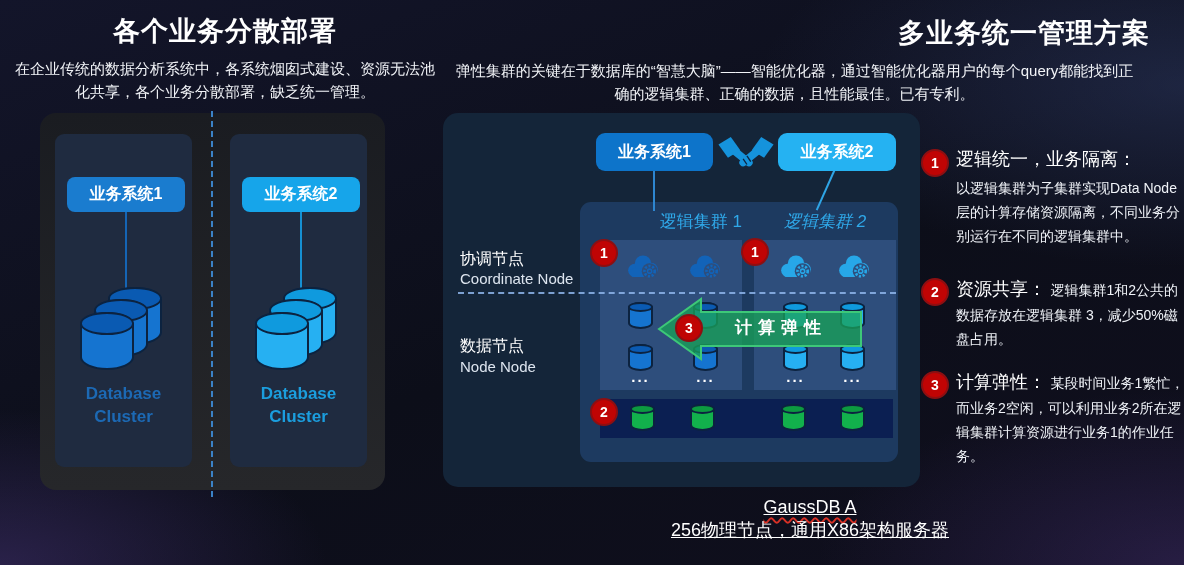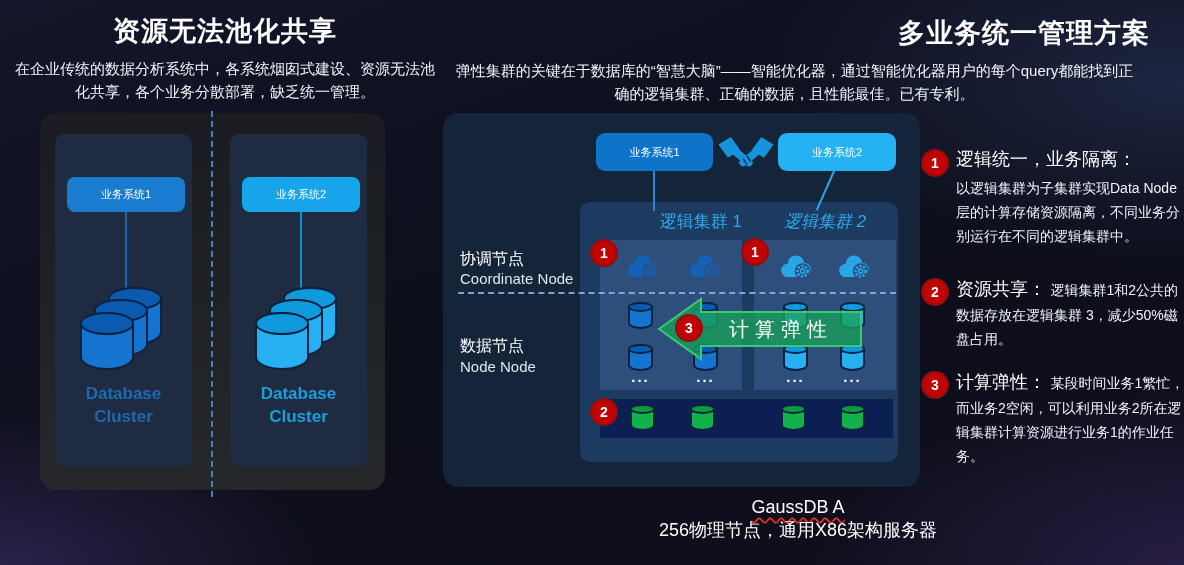--- a/index.html
+++ b/index.html
@@ -18,21 +18,21 @@
   
   .h1{font-size:27px;font-weight:bold;letter-spacing:1px;}
   .desc{font-size:15px;line-height:1.5;color:#f2f4f8;}
 
   
   .lpanel{left:40px;top:113px;width:345px;height:377px;border-radius:16px;
     background:linear-gradient(180deg,#1a1c21 0%,#26272a 100%);}
   .vdash{left:211px;top:111px;height:386px;width:0;border-left:2px dashed #3b82c6;}
   .lsub{top:134px;width:137px;height:333px;border-radius:9px;background:#1f2b40;}
   .sysbtn{height:35px;border-radius:8px;display:flex;align-items:center;justify-content:center;
-    font-size:11px;font-weight:normal;color:#fff;text-align:center;}
+    font-size:16px;font-weight:bold;color:#fff;text-align:center;}
   .vline{position:absolute;width:2px;}
   .dbtext{font-size:17px;line-height:1.35;font-weight:bold;}
 
   
   .cyl{position:absolute;box-sizing:border-box;border:2px solid #0c2340;border-radius:50%/22%;background:var(--body);}
   .cyl::before{content:"";position:absolute;left:-2px;top:-2px;right:-2px;height:42%;
     box-sizing:border-box;border:2px solid #0c2340;border-radius:50%;background:var(--top);}
   .c-dk{--body:#1574d0;--top:#0a5ab2;}
   .c-lt{--body:#26b0f2;--top:#0f9ade;}
   .c-gr{--body:#12b14c;--top:#0c9a40;}
@@ -47,38 +47,38 @@
   .hdash{left:458px;top:292px;width:438px;height:0;border-top:2px dashed rgba(142,182,236,.85);}
   .lcluster{font-size:17px;color:#2fa9ea;}
   .nodezh{font-size:16px;color:#ffffff;}
   .nodeen{font-size:15px;color:#dde5ef;}
   .dots{font-size:15px;font-weight:bold;color:#fff;letter-spacing:2px;}
   .strip{left:600px;top:399px;width:293px;height:39px;background:#0b1f52;}
   .badge{position:absolute;width:24px;height:24px;border-radius:50%;background:#c00404;
     border:2px solid #8d0f12;box-sizing:content-box;display:flex;align-items:center;justify-content:center;
     font-size:14px;font-weight:bold;color:#fff;z-index:30;}
   .cluster3{font-size:17px;color:#85c440;}
-  .arrowlbl{font-size:20px;font-weight:normal;color:#fff;letter-spacing:6px;z-index:22;}
+  .arrowlbl{font-size:17px;font-weight:bold;color:#fff;letter-spacing:6px;z-index:22;}
 
   
   .ann{width:234px;line-height:1.5;}
   .ann .hd{font-size:18px;color:#fff;}
   .ann .bd{font-size:14px;color:#f0f3f8;}
   .ann .hd.block{display:block;margin-bottom:3px;}
 
   .foot1{font-size:18px;text-decoration:underline wavy #d93025 1.5px;text-underline-offset:4px;}
   .foot2{font-size:18px;}
   .cap{font-size:19px;}
 </style>
 </head>
 <body>
 
 <div id="page">
 
-  <div class="abs ctr h1" style="left:20px;top:13px;width:410px;">资源无法池化共享</div>
+  <div class="abs ctr h1" style="left:20px;top:13px;width:410px;">各个业务分散部署</div>
   <div class="abs ctr desc" style="left:15px;top:58px;width:420px;">在企业传统的数据分析系统中，各系统烟囱式建设、资源无法池化共享，各个业务分散部署，缺乏统一管理。</div>
 
   <div class="abs lpanel"></div>
   <div class="abs vdash"></div>
 
   <div class="abs lsub" style="left:55px;"></div>
   <div class="vline" style="left:125px;top:210px;height:84px;background:#1565b5;"></div>
   <div class="abs sysbtn" style="left:67px;top:177px;width:118px;background:#1a7ccf;">业务系统1</div>
   <div class="stack" style="left:80px;top:287px;">
     <div class="cyl cyl-lg c-dk" style="left:28px;top:0;"></div>
@@ -224,18 +224,18 @@
   <div class="badge" style="left:921px;top:278px;">2</div>
   <div class="abs ann" style="left:956px;top:276px;">
     <span class="hd">资源共享：</span> <span class="bd">逻辑集群1和2公共的数据存放在逻辑集群 3，减少50%磁盘占用。</span>
   </div>
 
   <div class="badge" style="left:921px;top:371px;">3</div>
   <div class="abs ann" style="left:956px;top:369px;">
     <span class="hd">计算弹性：</span> <span class="bd">某段时间业务1繁忙，而业务2空闲，可以利用业务2所在逻辑集群计算资源进行业务1的作业任务。</span>
   </div>
 
-  <div class="abs ctr" style="left:548px;top:497px;width:500px;">
+  <div class="abs ctr" style="left:560px;top:497px;width:500px;text-decoration:underline;">
     <div class="foot1">GaussDB A</div>
     <div class="foot2">256物理节点，通用X86架构服务器</div>
   </div>
 
 </div>
 
 </body></html>

